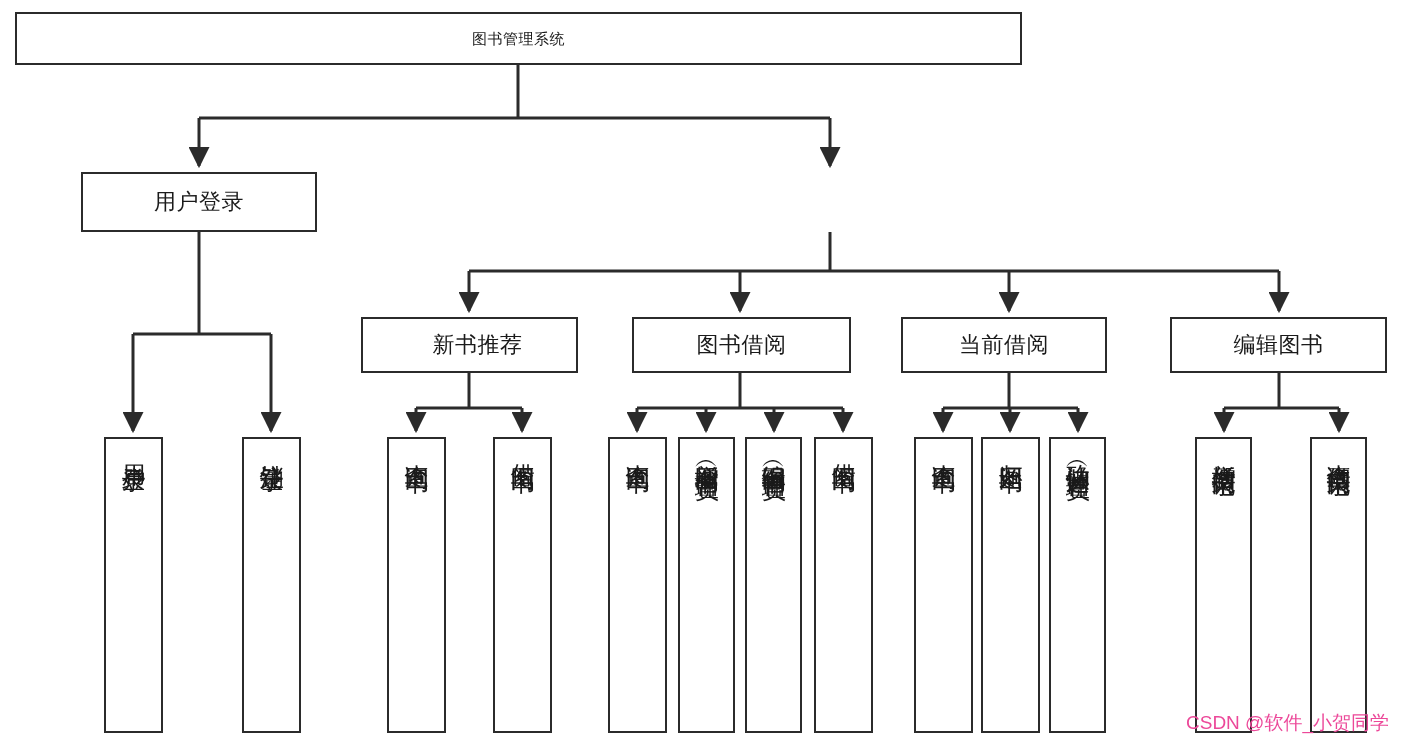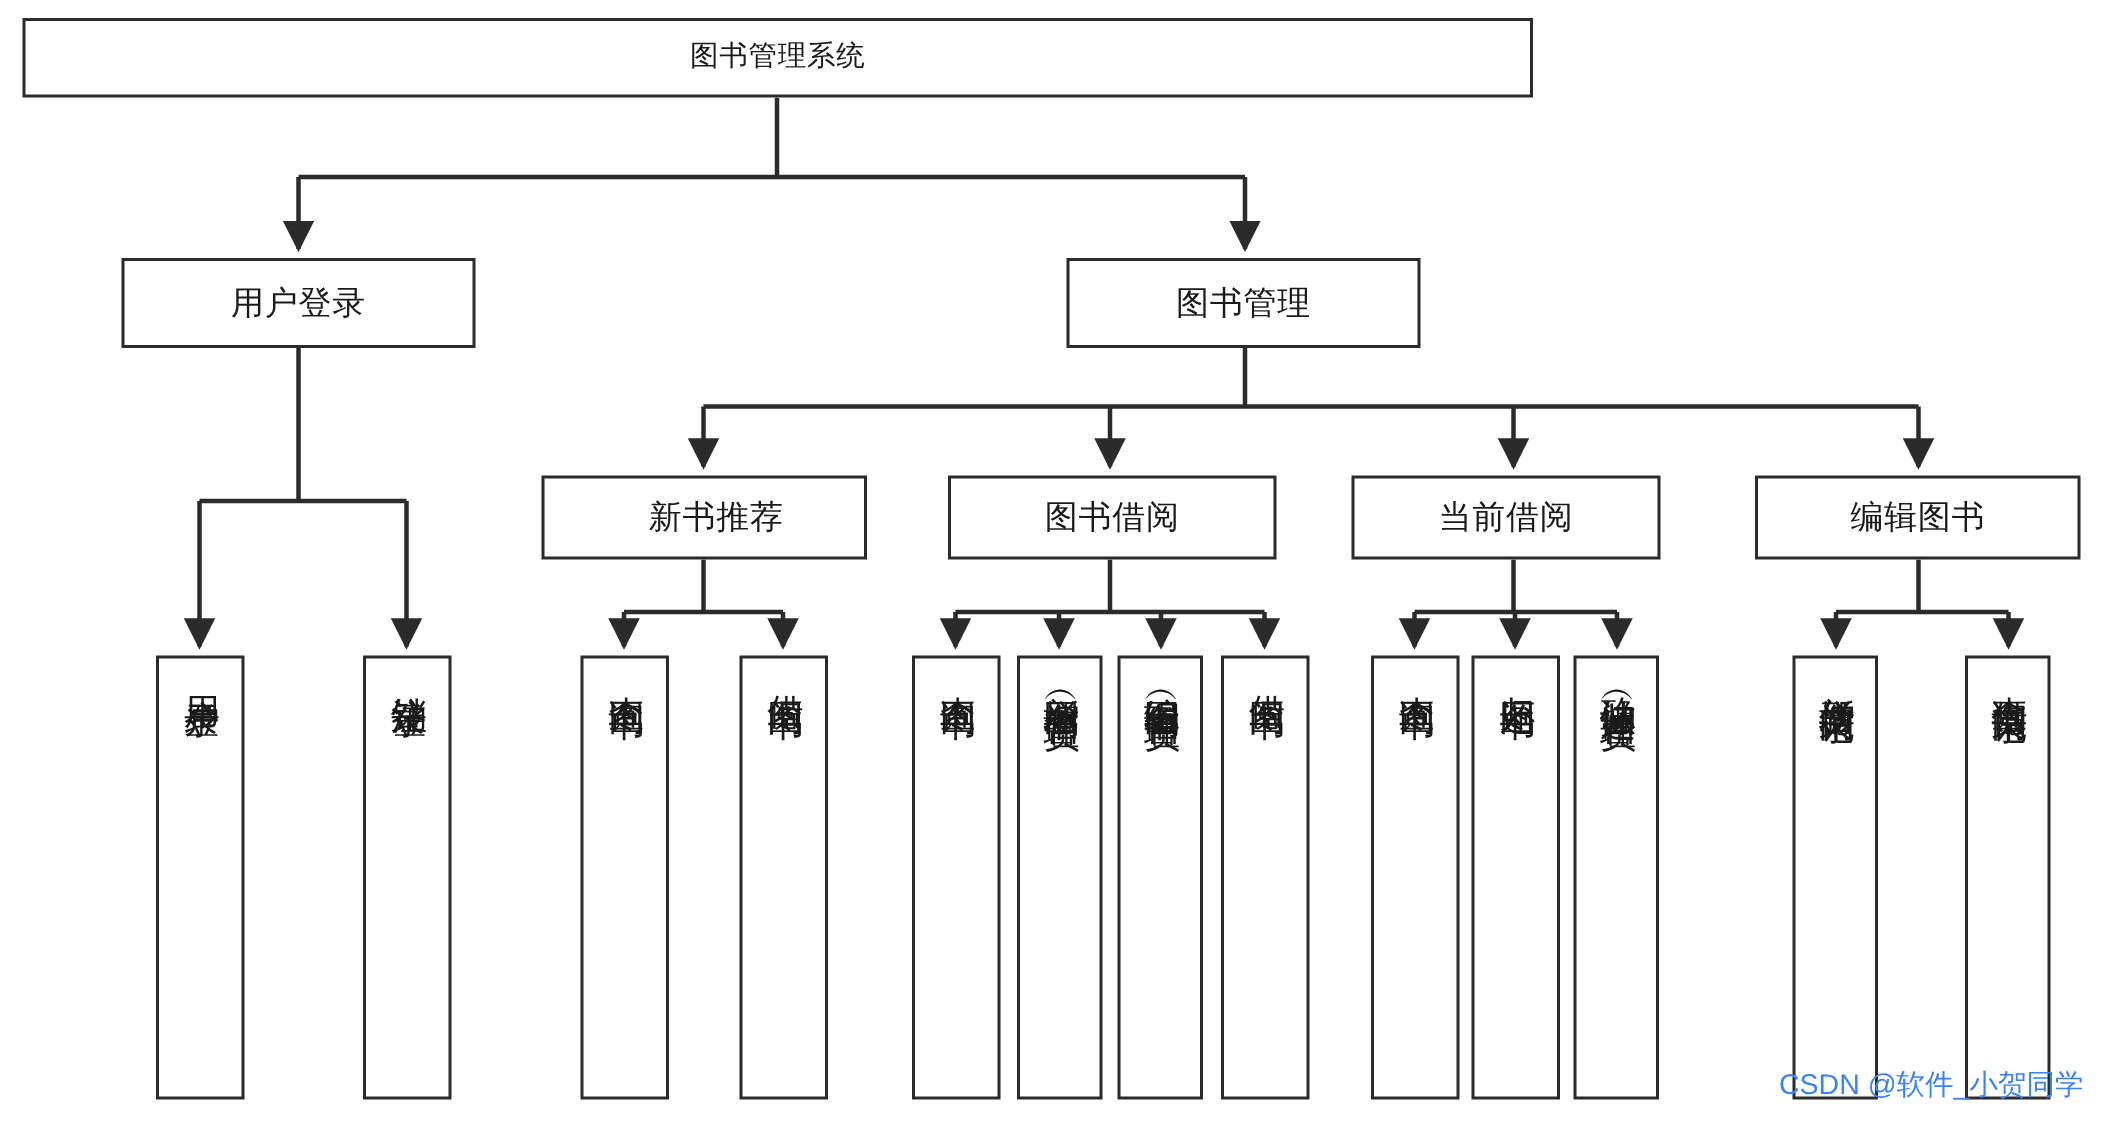--- a/index.html
+++ b/index.html
@@ -51,28 +51,28 @@
     padding-top: 6px;
   }
   .node.vertical .node-label {
     writing-mode: vertical-rl;
     text-orientation: upright;
     font-size: 24px;
     letter-spacing: 2px;
     line-height: 1.02;
   }
   .node.root .node-label {
-    font-size: 19px;
+    font-size: 15px;
   }
   .watermark {
     position: absolute;
     left: 1186px;
     top: 710px;
     font-size: 19px;
-    color: #3b82f6;
+    color: #ec4899;
     white-space: nowrap;
     z-index: 6;
     font-family: "Liberation Sans", "DejaVu Sans", sans-serif;
   }
 </style>
 </head>
 <body>
 
 <div id="diagram-canvas">
 
@@ -126,23 +126,20 @@
     </g>
   </svg>
 
   <div class="node horizontal root" style="left:15px; top:12px; width:1007px; height:53px;">
     <span class="node-label">图书管理系统</span>
   </div>
 
   <div class="node horizontal" style="left:81px; top:172px; width:236px; height:60px;">
     <span class="node-label">用户登录</span>
   </div>
-  <div class="node horizontal" style="left:711px; top:172px; width:236px; height:60px;">
-    <span class="node-label">图书管理</span>
-  </div>
 
   <div class="node horizontal" style="left:361px; top:317px; width:217px; height:56px;padding-left:16px;">
     <span class="node-label">新书推荐</span>
   </div>
   <div class="node horizontal" style="left:632px; top:317px; width:219px; height:56px;">
     <span class="node-label">图书借阅</span>
   </div>
   <div class="node horizontal" style="left:901px; top:317px; width:206px; height:56px;">
     <span class="node-label">当前借阅</span>
   </div>

